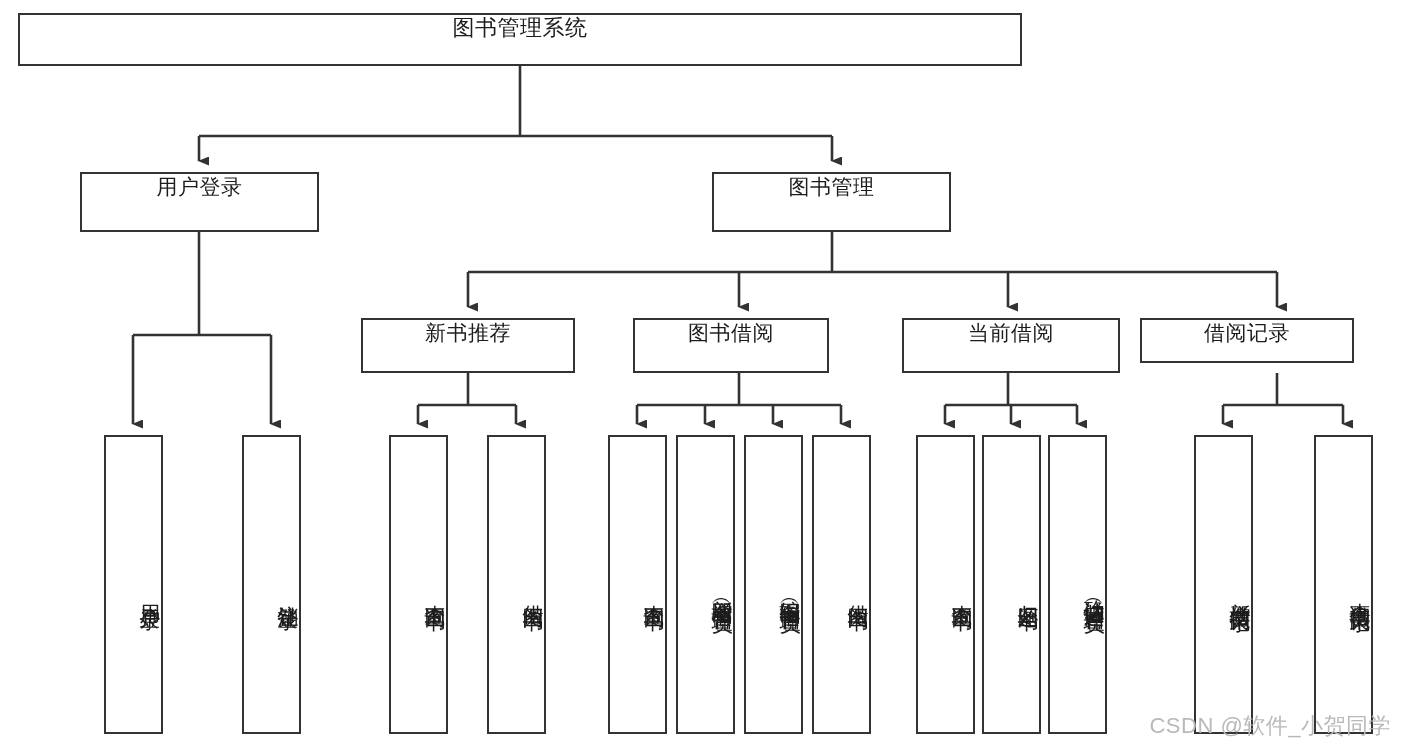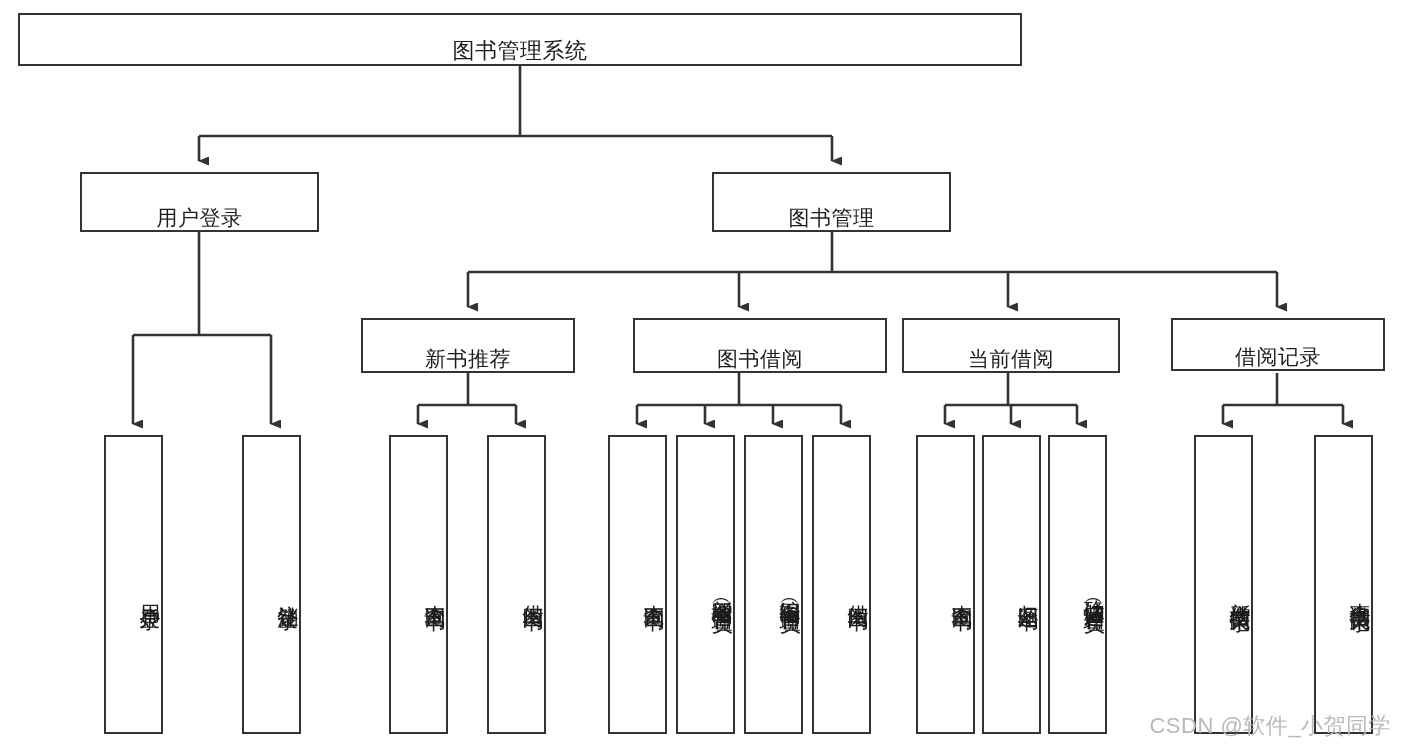--- a/index.html
+++ b/index.html
@@ -24,21 +24,21 @@
     width: 1405px;
     height: 747px;
     pointer-events: none;
   }
   .node {
     position: absolute;
     box-sizing: border-box;
     border: 2px solid #333333;
     background: #ffffff;
     display: flex;
-    align-items: flex-end;
+    align-items: flex-start;
     justify-content: center;
     color: #1c1c1c;
   }
   .node.horiz {
     font-size: 21px;
     letter-spacing: 0.5px;
     line-height: 1.2;
   }
   .node.root {
     font-size: 22px;
@@ -130,27 +130,27 @@
   <div class="node horiz" style="left:80px; top:172px; width:239px; height:60px;">
     <span>用户登录</span>
   </div>
   <div class="node horiz" style="left:361px; top:318px; width:214px; height:55px;">
     <span>新书推荐</span>
   </div>
 
   <div class="node horiz" style="left:712px; top:172px; width:239px; height:60px;">
     <span>图书管理</span>
   </div>
-  <div class="node horiz" style="left:633px; top:318px; width:254px; height:55px;">
+  <div class="node horiz" style="left:633px; top:318px; width:196px; height:55px;">
     <span>图书借阅</span>
   </div>
   <div class="node horiz" style="left:902px; top:318px; width:218px; height:55px;">
     <span>当前借阅</span>
   </div>
-  <div class="node horiz" style="left:1171px; top:318px; width:214px; height:53px;">
+  <div class="node horiz" style="left:1140px; top:318px; width:214px; height:45px;">
     <span>借阅记录</span>
   </div>
 
   <div class="node vert" style="left:104px; top:435px; width:59px; height:299px;">
     <span>用户登录</span>
   </div>
   <div class="node vert" style="left:242px; top:435px; width:59px; height:299px;">
     <span>注销登录</span>
   </div>
 

